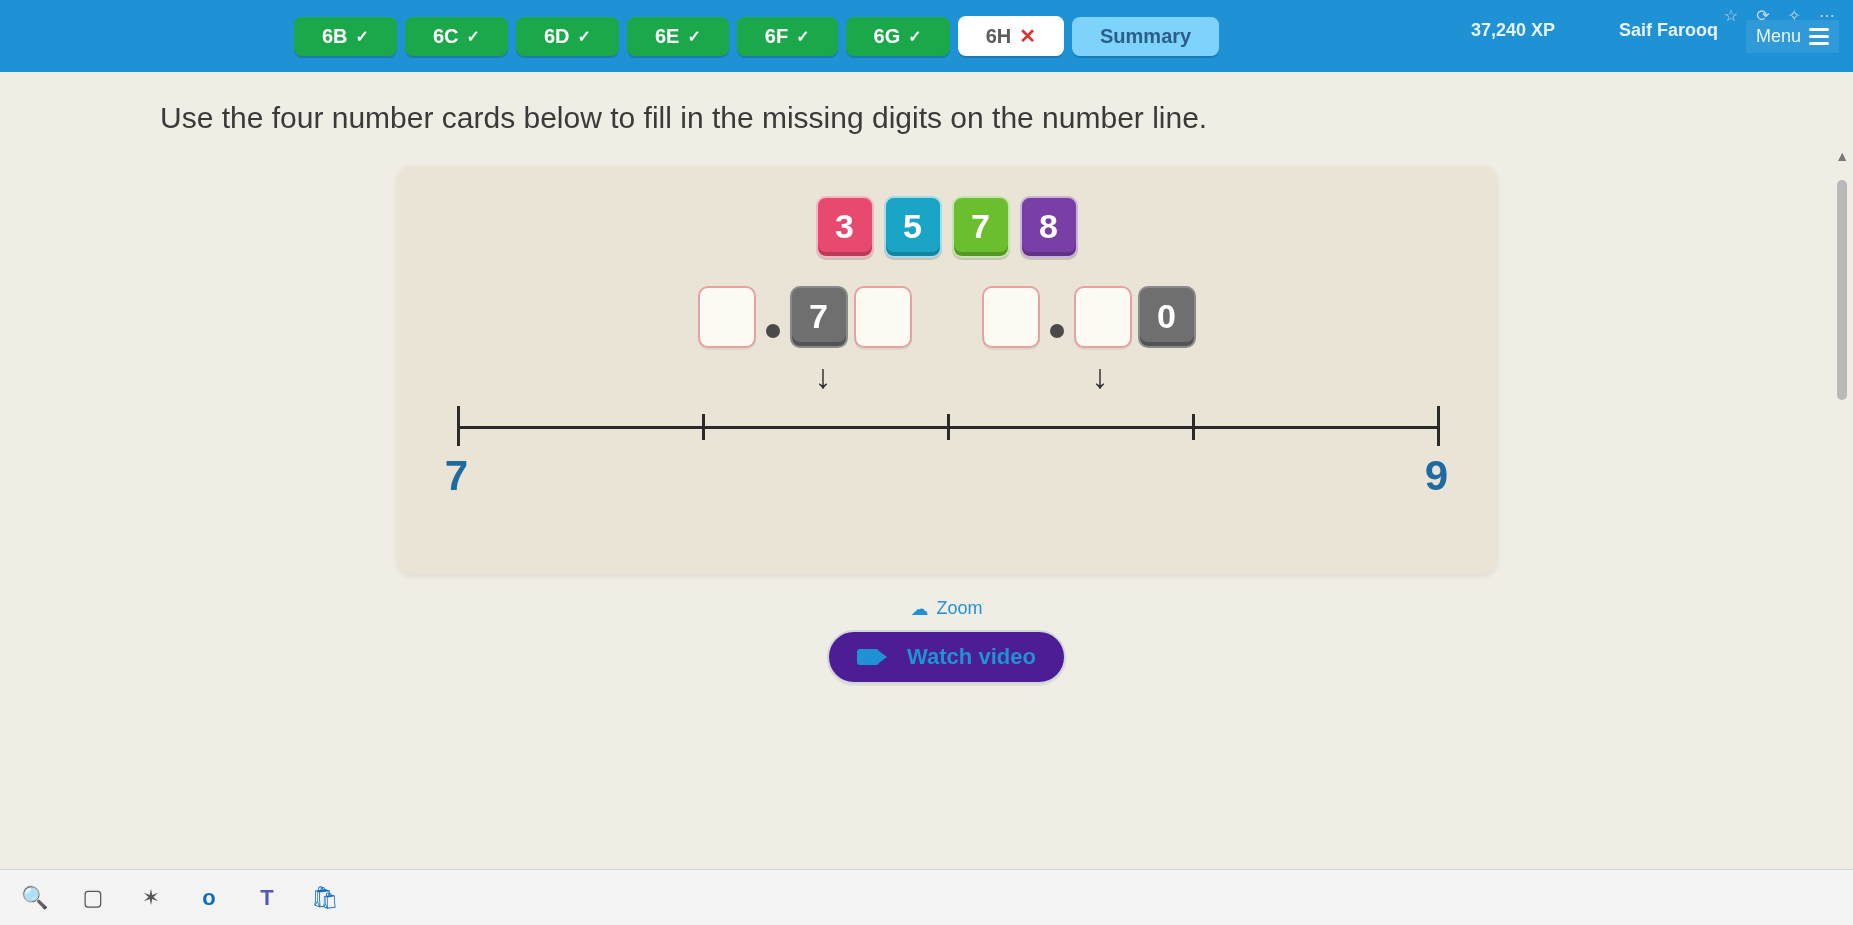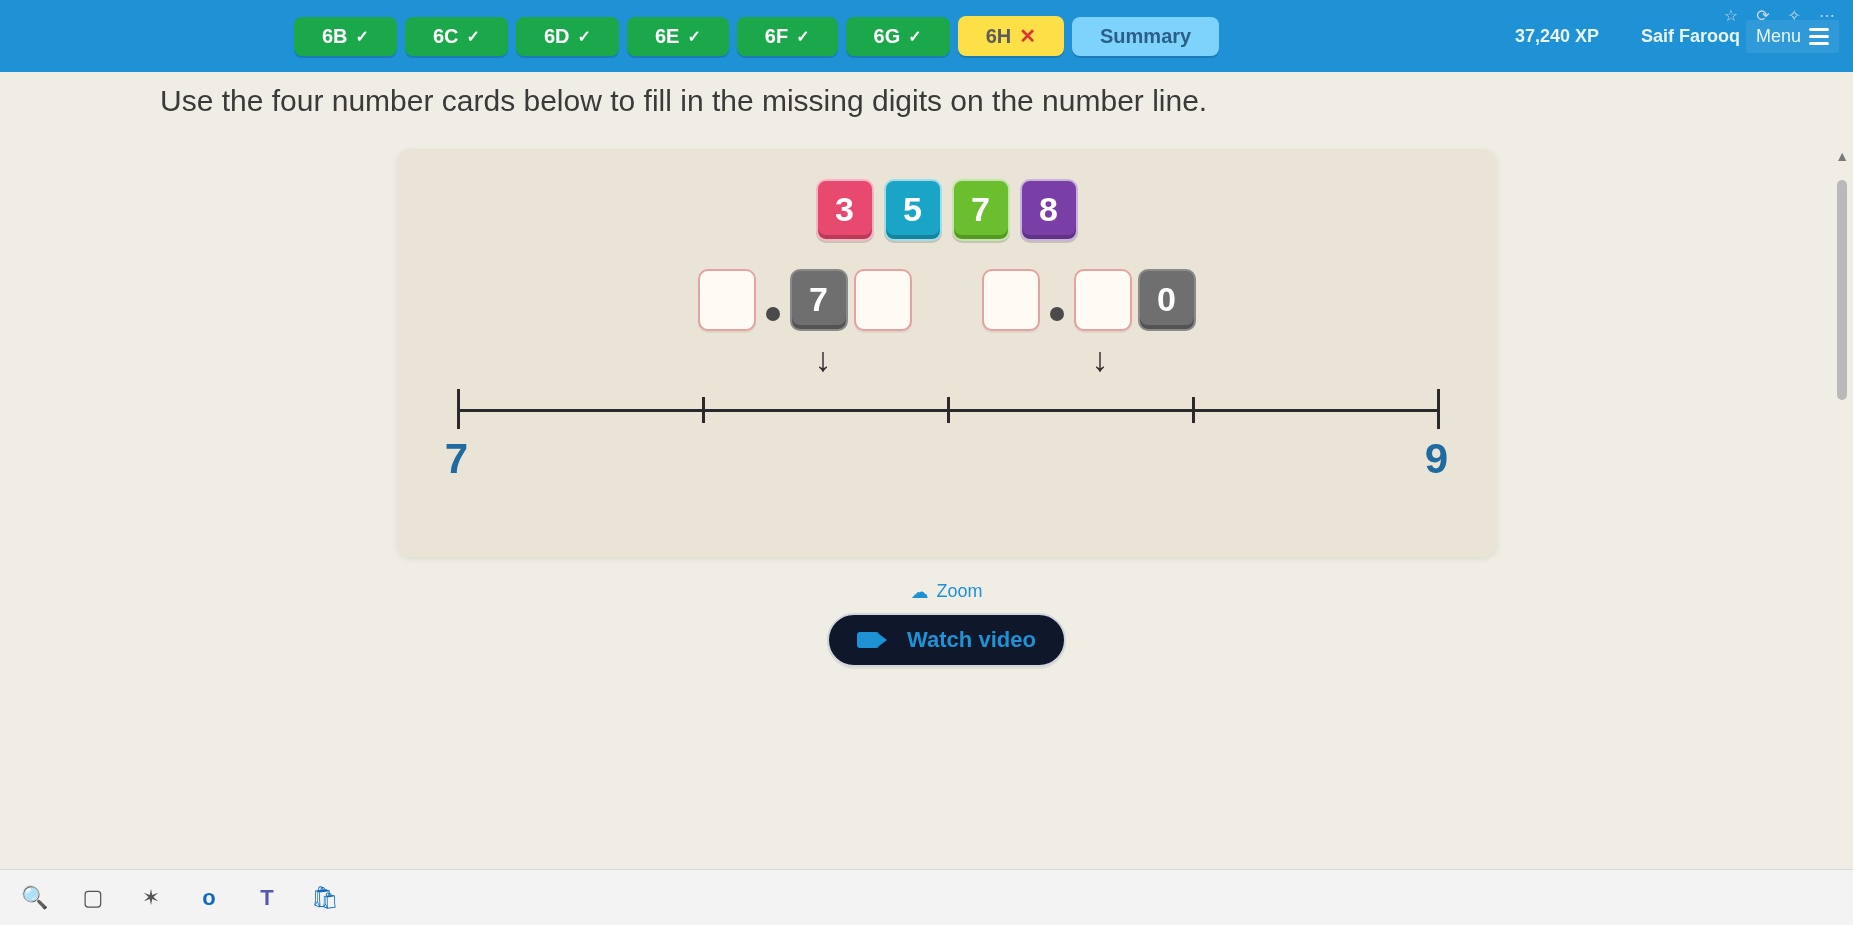--- a/index.html
+++ b/index.html
@@ -46,34 +46,33 @@
     font-size: 20px;
     display: flex;
     align-items: center;
     gap: 8px;
     box-shadow: 0 2px 0 rgba(0,0,0,0.15);
   }
   .tab .check {
     font-size: 16px;
   }
   .tab-fail {
-    background: #fde047;
+    background: #ffffff;
     color: #5c5c5c;
   }
   .tab-fail .x { color: #d33; font-weight: 900; }
   .tab-summary {
     background: #7dd3fc;
     color: #2b5f88;
     font-weight: 600;
   }
   .header-right {
     margin-left: auto;
     display: flex;
-    align-items: center;
-    gap: 6px;
+    gap: 28px;
     color: #e8f3fb;
     font-size: 18px;
   }
   .xp { font-weight: 700; }
   .user { font-weight: 700; margin-left: 36px; }
   .menu-btn {
     display: flex;
     align-items: center;
     gap: 8px;
     background: rgba(255,255,255,0.08);
@@ -93,21 +92,21 @@
     right: 18px;
     top: 6px;
     display: flex;
     gap: 18px;
     color: #c9d6df;
     font-size: 16px;
   }
 
   
   .content {
-    padding: 7px 120px 30px 160px;
+    padding: 24px 120px 30px 160px;
     color: #3d3d3d;
   }
   .question {
     font-size: 30px;
     line-height: 1.45;
     color: #3a3a3a;
     margin-bottom: 26px;
     max-width: 1400px;
   }
 
@@ -235,21 +234,21 @@
   }
   .zoom-hint {
     color: #1f92d6;
     font-size: 18px;
     display: flex;
     align-items: center;
     gap: 8px;
   }
   .watch-btn {
     border: 2px solid #cfd6dc;
-    background: #0f172a;
+    background: #4c1d95;
     color: #1f92d6;
     border-radius: 999px;
     padding: 12px 28px;
     font-size: 22px;
     font-weight: 600;
     display: flex;
     align-items: center;
     gap: 28px;
     box-shadow: 0 2px 0 rgba(0,0,0,0.06);
   }

